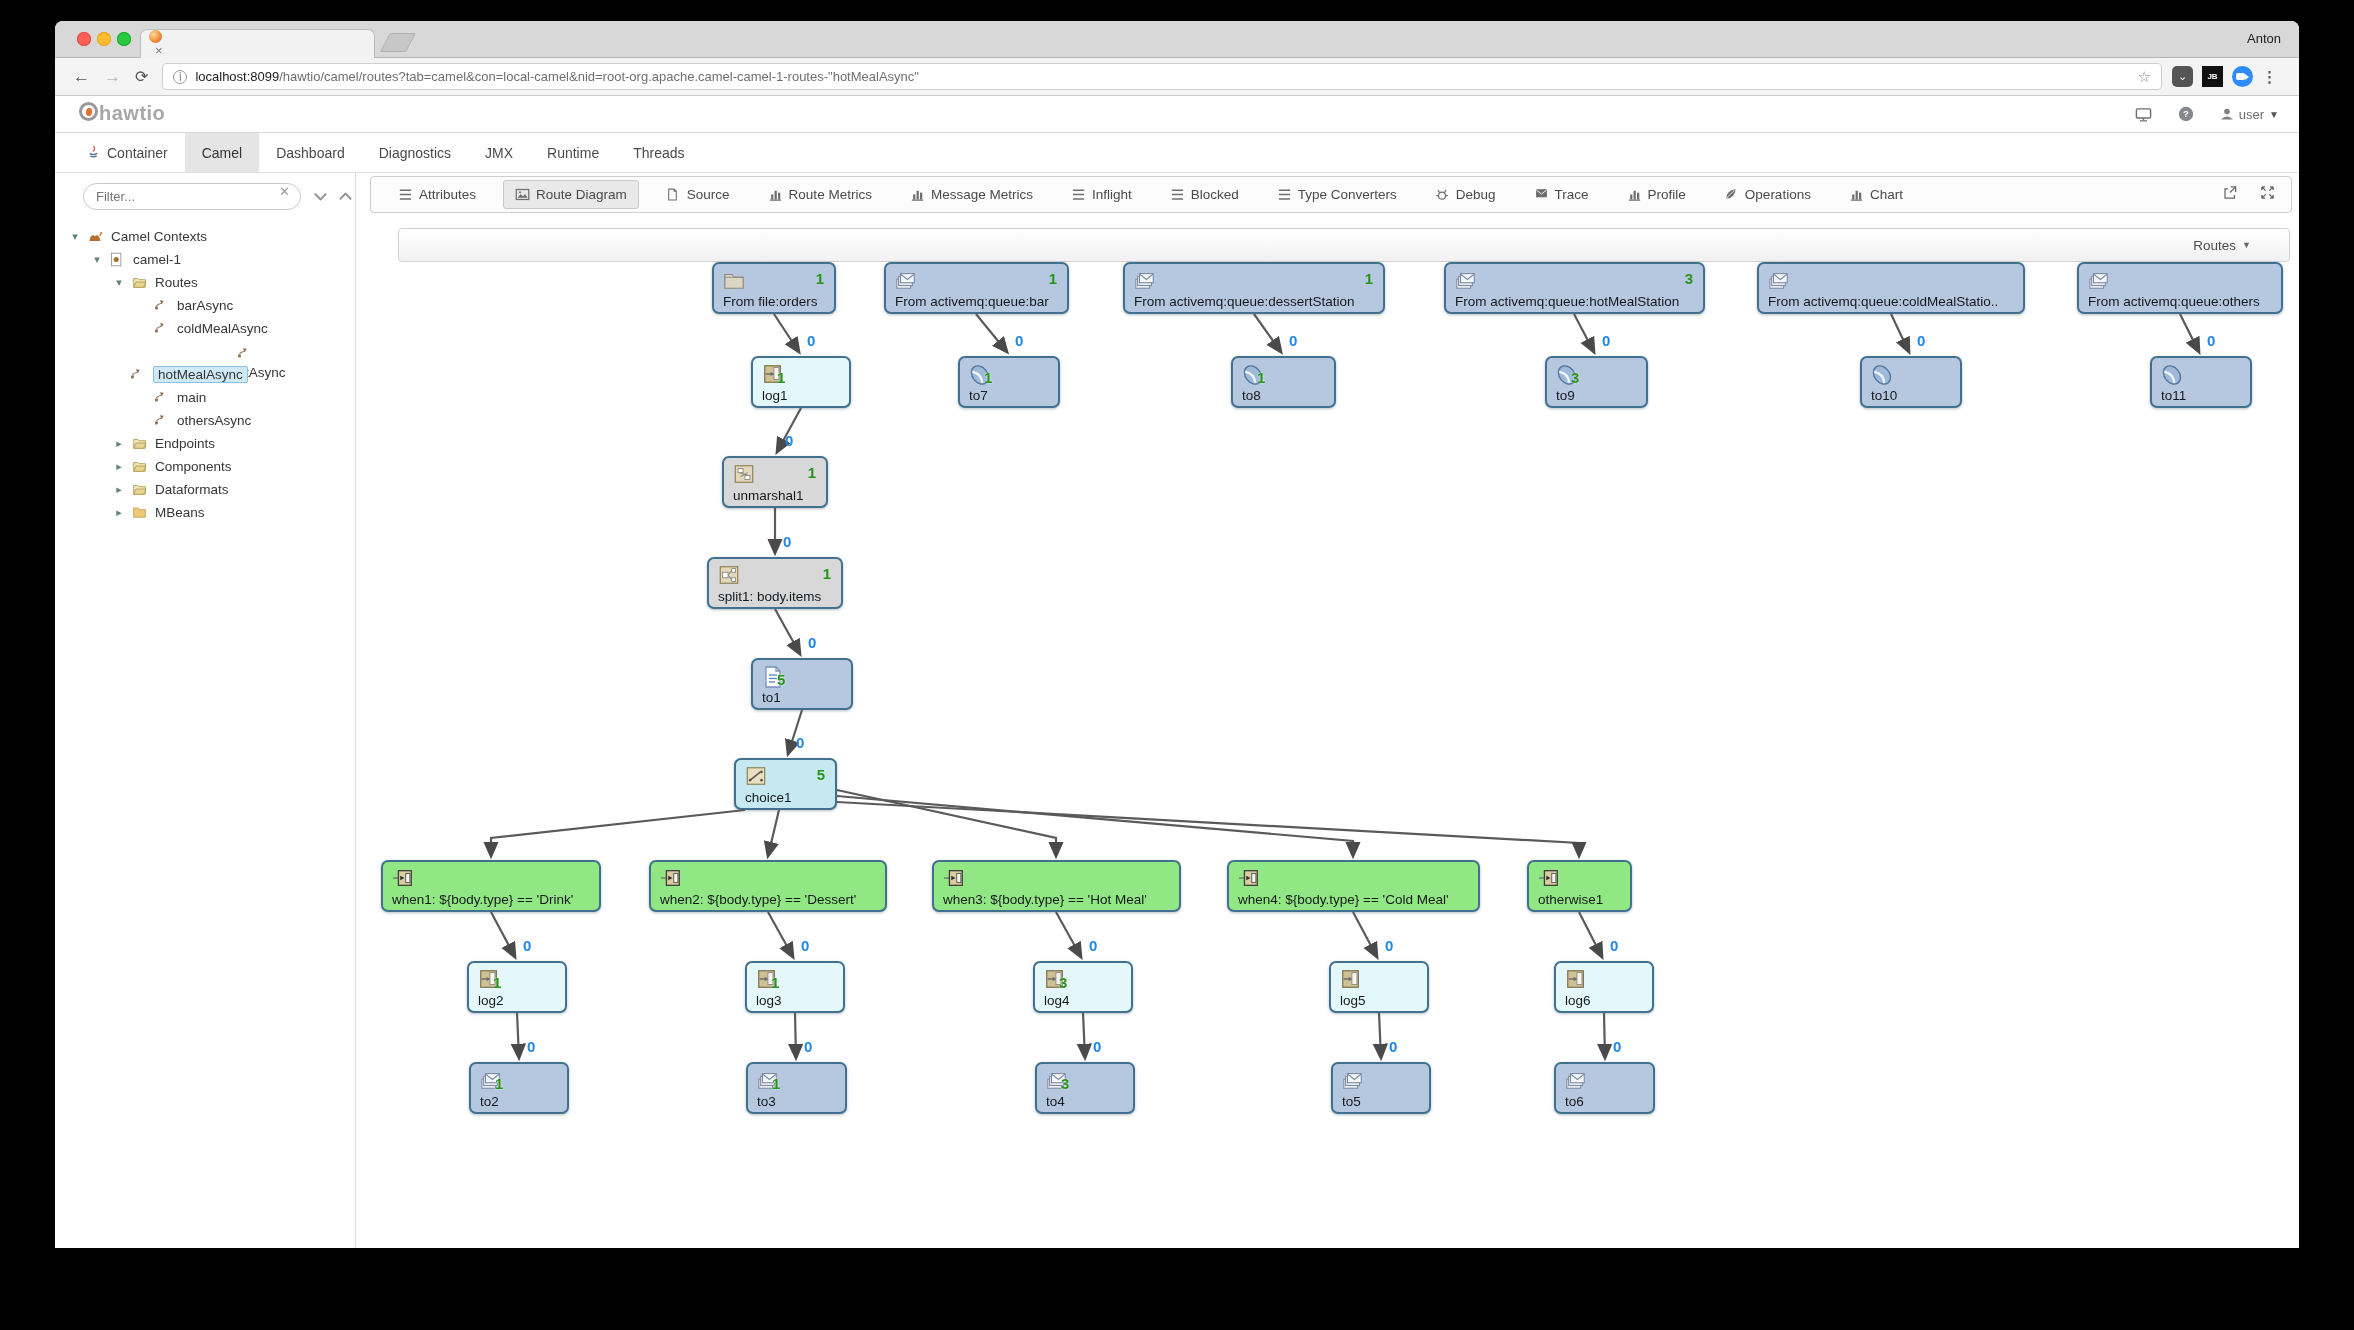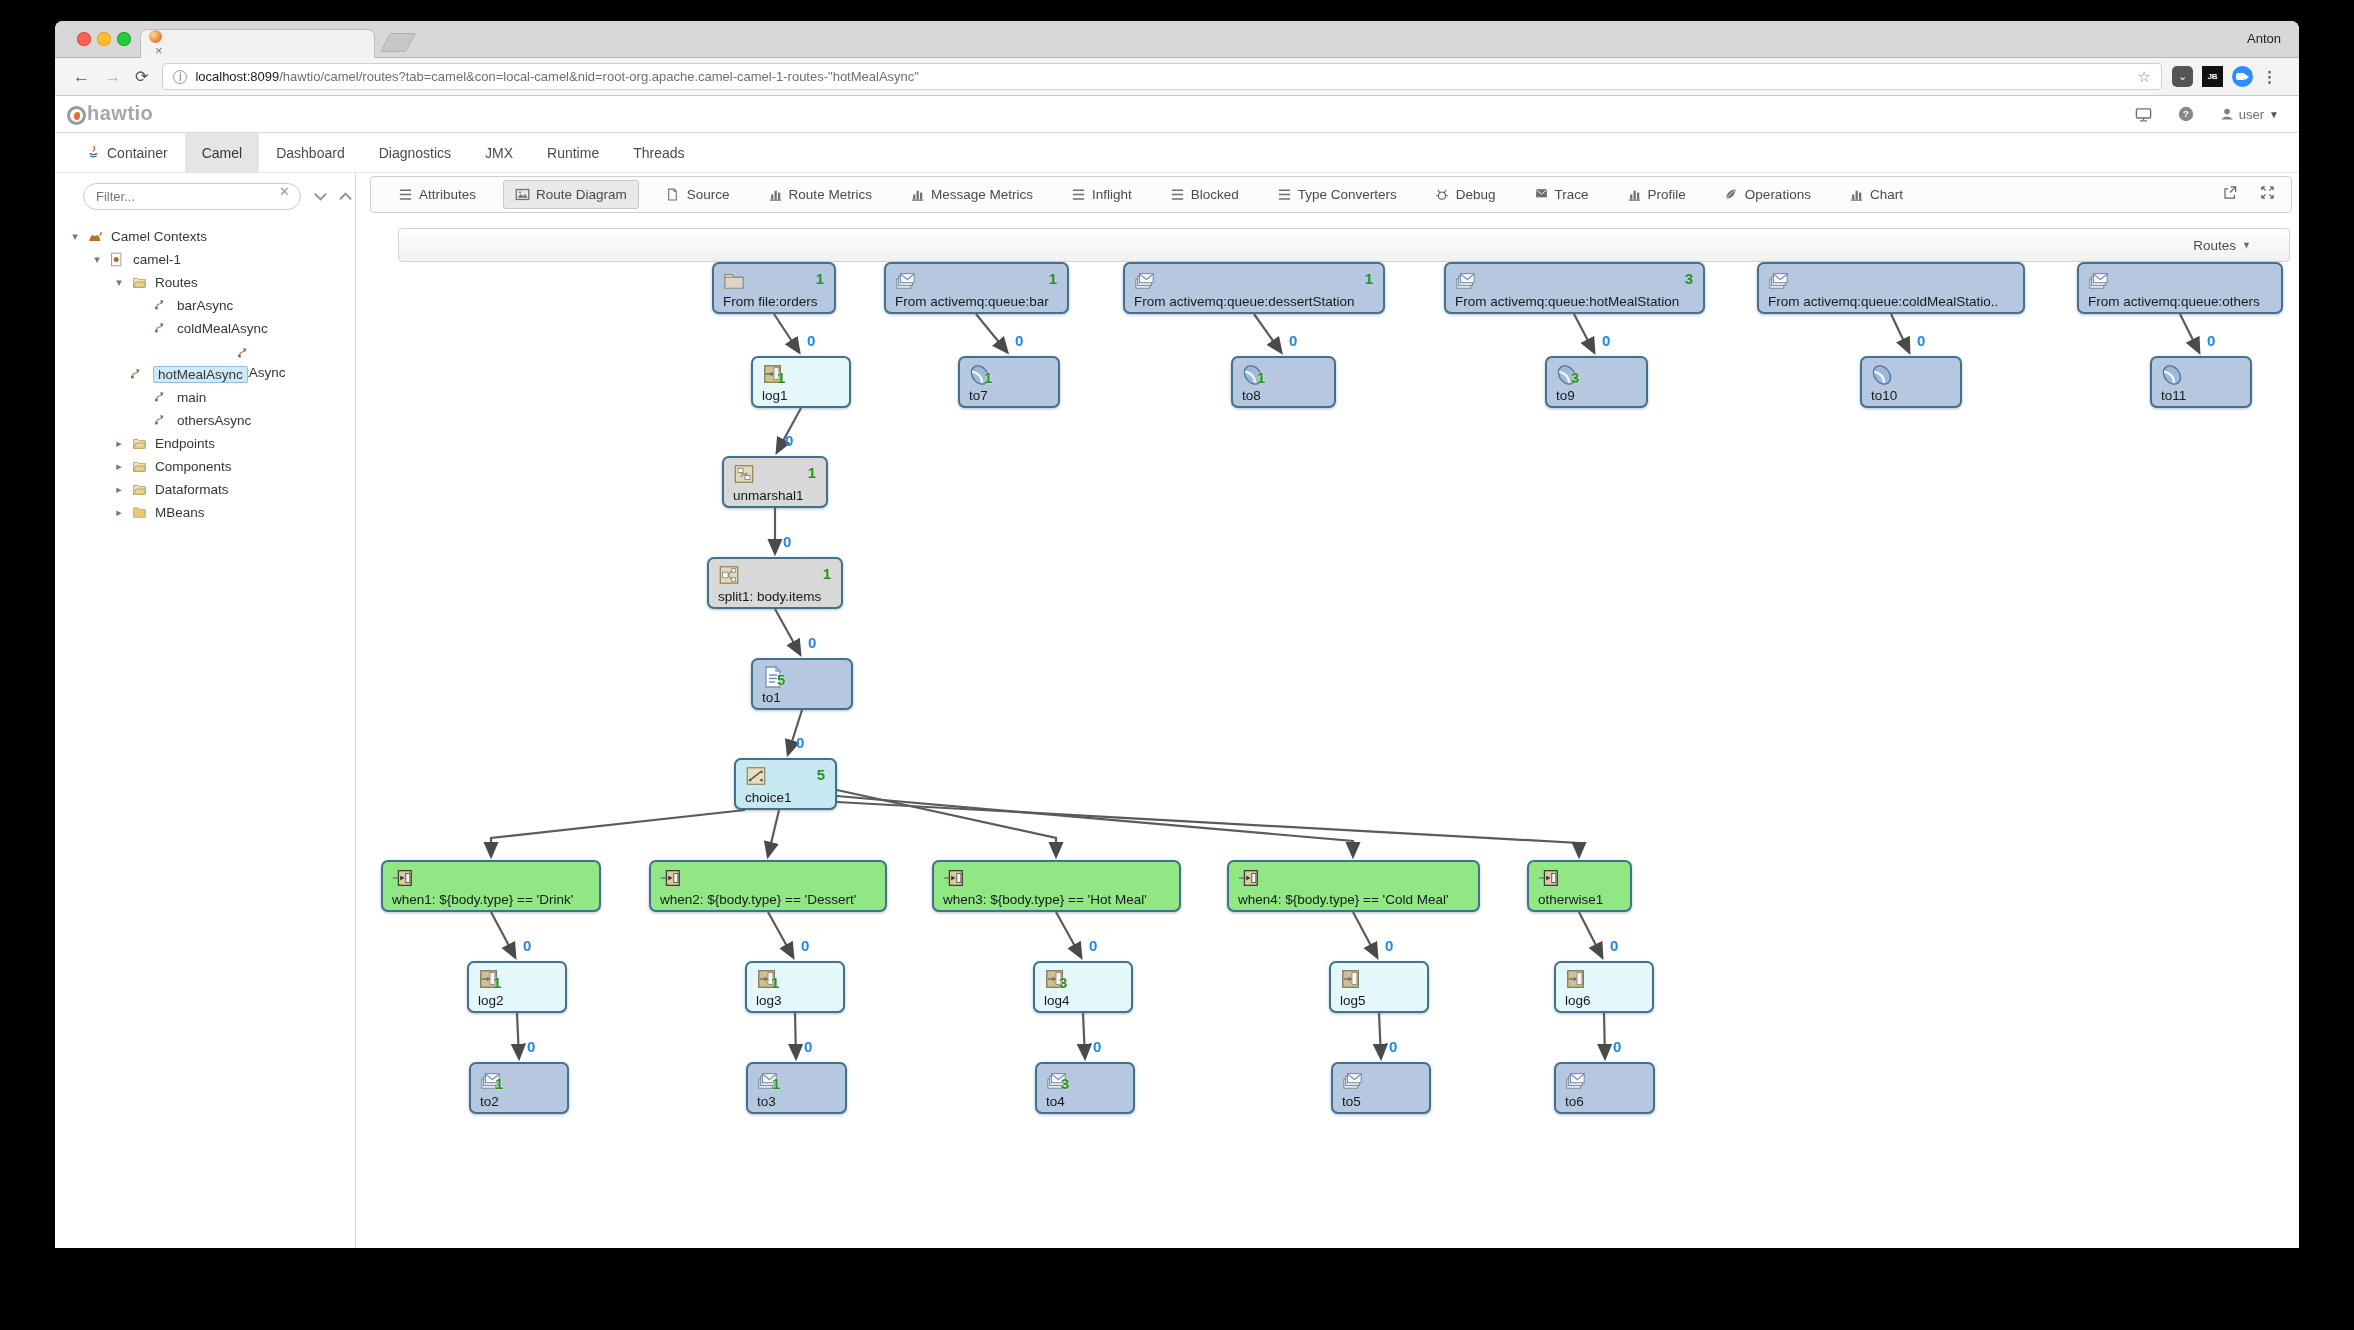--- a/index.html
+++ b/index.html
@@ -39,21 +39,21 @@
     justify-content:center;font-size:11px;margin-right:9px;}
   .jb{width:21px;height:21px;background:#111;color:#fff;font-size:8px;font-weight:bold;display:flex;
     align-items:center;justify-content:center;margin-right:9px;}
   .zoomapp{width:21px;height:21px;border-radius:50%;background:#2d8cff;margin-right:9px;position:relative;}
   .zoomapp:before{content:"";position:absolute;left:4px;top:7px;width:9px;height:7px;background:#fff;border-radius:2px;}
   .zoomapp:after{content:"";position:absolute;left:13px;top:8px;border:3px solid transparent;border-left:4px solid #fff;}
   .kebab{color:#555;font-size:15px;letter-spacing:0;margin-right:12px;font-weight:bold;}
 
   
   .hhead{position:absolute;left:0;top:75px;width:100%;height:37px;background:#fff;border-bottom:1px solid #d9d9d9;}
-  .hlogo{position:absolute;left:12px;top:6px;display:flex;align-items:flex-end;font-weight:bold;
+  .hlogo{position:absolute;left:24px;top:6px;display:flex;align-items:flex-start;font-weight:bold;
     font-size:20px;color:#a7a7a7;letter-spacing:.5px;}
   .hlogo .ring{width:19px;height:19px;border:3px solid #9a9a9a;border-radius:50%;margin-right:1px;position:relative;}
   .hlogo .ring:after{content:"";position:absolute;left:4px;top:3px;width:6px;height:8px;background:#e8702a;border-radius:60% 40% 55% 45%;}
   .hhead-icons{position:absolute;right:20px;top:0;height:100%;display:flex;align-items:center;gap:26px;color:#6e6e6e;font-size:13px;}
   .hhead-icons .grp{display:flex;align-items:center;gap:5px;}
 
   .hnav{position:absolute;left:0;top:112px;width:100%;height:40px;background:#fff;border-bottom:1px solid #e2e2e2;
     display:flex;align-items:stretch;padding-left:14px;}
   .hnav .item{display:flex;align-items:center;gap:6px;padding:0 17px;font-size:14px;color:#4a4a4a;}
   .hnav .item.active{background:#e5e5e5;color:#363636;}

